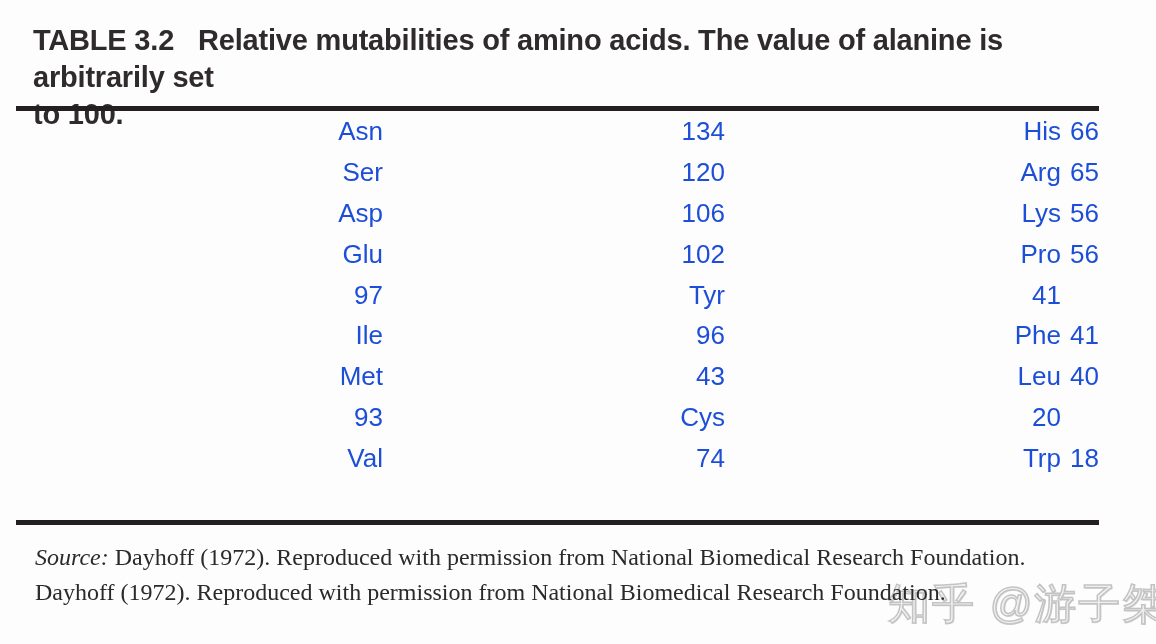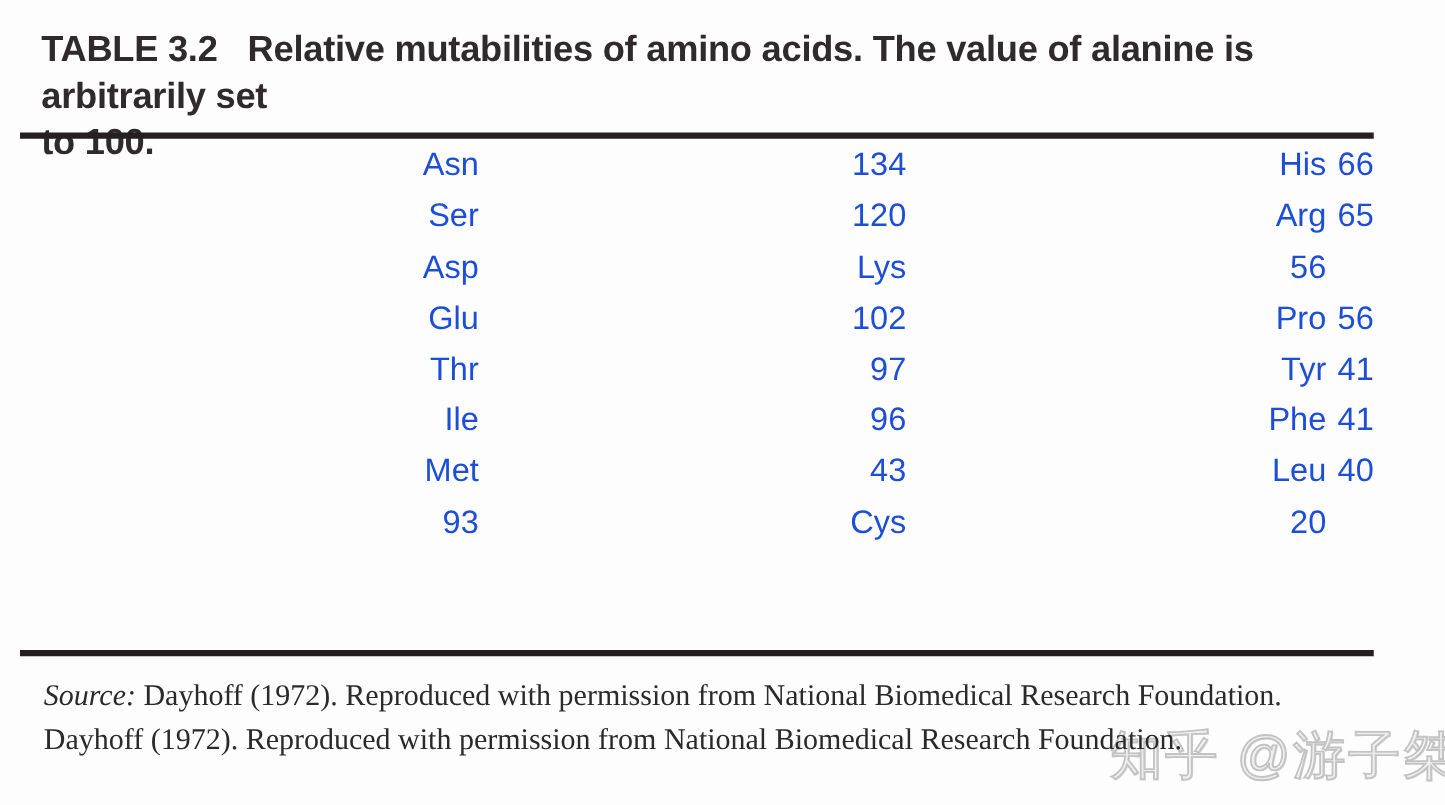--- a/index.html
+++ b/index.html
@@ -106,31 +106,31 @@
         <span class="c-val">66</span>
       </div>
       <div class="trow">
         <span class="c-name c-name-left">Ser</span>
         <span class="c-val">120</span>
         <span class="c-name">Arg</span>
         <span class="c-val">65</span>
       </div>
       <div class="trow">
         <span class="c-name c-name-left">Asp</span>
+        <span class="c-val">106</span>
         <span class="c-name">Lys</span>
         <span class="c-val">56</span>
       </div>
       <div class="trow">
         <span class="c-name c-name-left">Glu</span>
         <span class="c-val">102</span>
         <span class="c-name">Pro</span>
         <span class="c-val">56</span>
       </div>
       <div class="trow">
-        <span class="c-name c-name-left">Thr</span>
         <span class="c-val">97</span>
         <span class="c-name">Tyr</span>
         <span class="c-val">41</span>
       </div>
       <div class="trow">
         <span class="c-name c-name-left">Ile</span>
         <span class="c-val">96</span>
         <span class="c-name">Phe</span>
         <span class="c-val">41</span>
       </div>
@@ -138,20 +138,26 @@
         <span class="c-name c-name-left">Met</span>
         <span class="c-val">43</span>
         <span class="c-name">Leu</span>
         <span class="c-val">40</span>
       </div>
       <div class="trow">
         <span class="c-val">93</span>
         <span class="c-name">Cys</span>
         <span class="c-val">20</span>
       </div>
+      <div class="trow">
+        <span class="c-name c-name-left">Val</span>
+        <span class="c-val">74</span>
+        <span class="c-name">Trp</span>
+        <span class="c-val">18</span>
+      </div>
     </div>
 
   <div class="rule rule-bottom"></div>
 
   <div class="watermark">知乎 @游子桀</div>
 
   <div class="source">
     <div class="source-line"><span class="source-label">Source:</span><span> Dayhoff (1972). Reproduced with permission from National Biomedical Research Foundation.</span></div>
     <div class="source-line">Dayhoff (1972). Reproduced with permission from National Biomedical Research Foundation.</div>
   </div>

